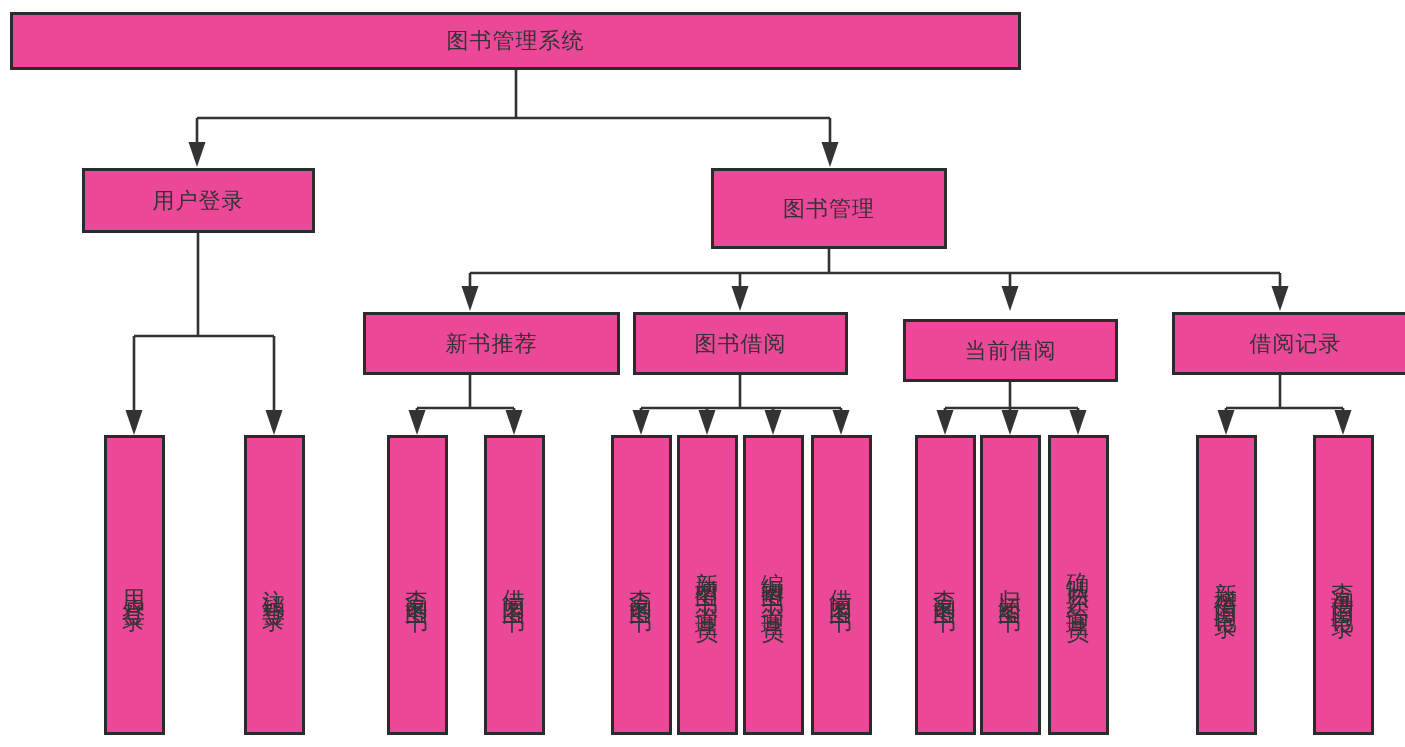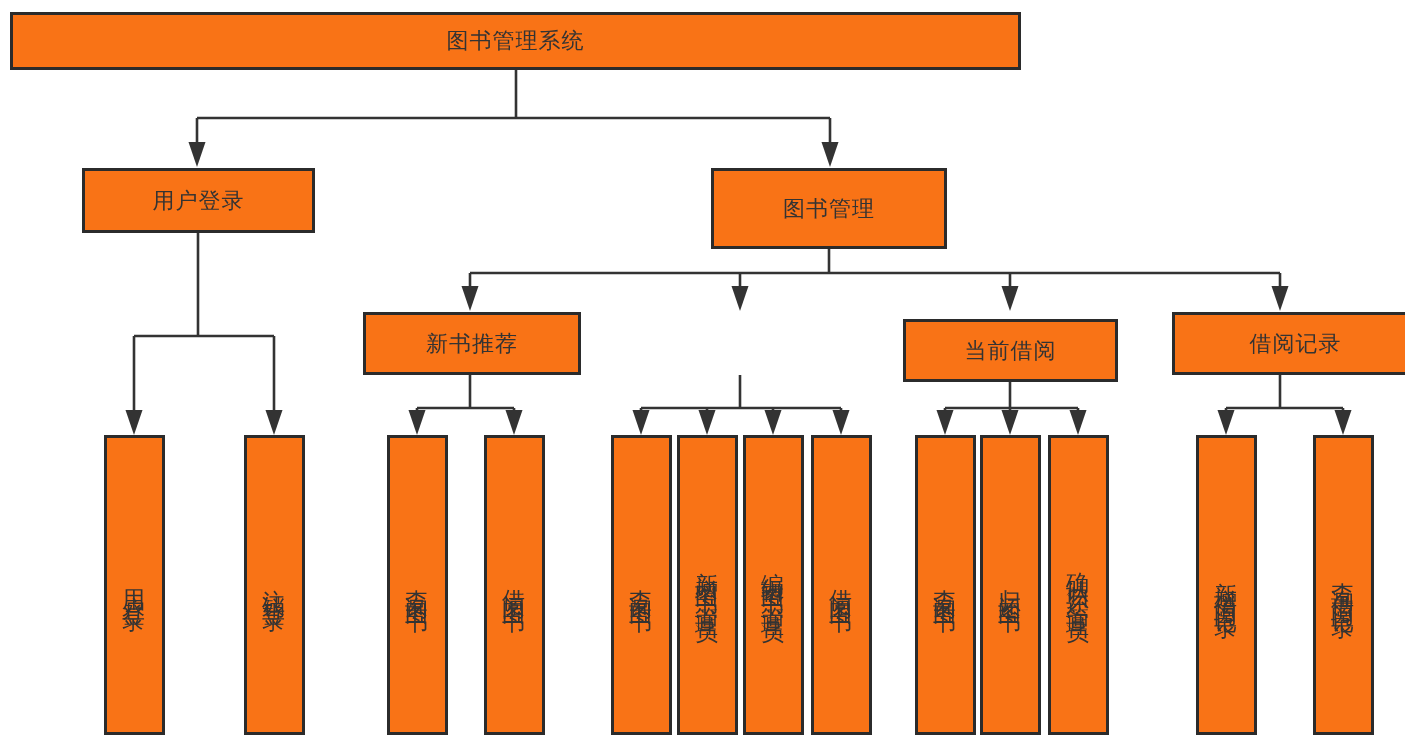--- a/index.html
+++ b/index.html
@@ -2,21 +2,21 @@
 <html><head>
 <meta charset="utf-8">
 <style>
   html, body { margin:0; padding:0; background:#ffffff; }
   .canvas {
     position:relative; width:1405px; height:747px; background:#ffffff;
     font-family:"DejaVu Sans","Liberation Sans",sans-serif; overflow:hidden;
   }
   svg.wires { position:absolute; left:0; top:0; width:1405px; height:747px; }
   .node {
-    position:absolute; box-sizing:border-box; background:#f97316;
+    position:absolute; box-sizing:border-box; background:#ec4899;
     border:3px solid #2b2b2b; color:#333333;
     display:flex; align-items:center; justify-content:center;
   }
   .h { font-size:22px; letter-spacing:1px; white-space:nowrap; }
   .v {
     writing-mode:vertical-rl; text-orientation:mixed;
     font-size:23px; letter-spacing:7px; white-space:nowrap;
   }
   .watermark {
     position:absolute; right:7px; bottom:5px;
@@ -81,21 +81,22 @@
       <polygon points="1069.5,410 1086.5,410 1078,435" fill="#333333"></polygon>
       <polygon points="1217.5,410 1234.5,410 1226,435" fill="#333333"></polygon>
       <polygon points="1334.5,410 1351.5,410 1343,435" fill="#333333"></polygon>
     </svg>
 
   <div class="node h" style="left:10px; top:12px; width:1011px; height:58px;">图书管理系统</div>
 
   <div class="node h" style="left:82px; top:168px; width:233px; height:65px;">用户登录</div>
   <div class="node h" style="left:711px; top:168px; width:236px; height:81px;">图书管理</div>
 
-  <div class="node h" style="left:363px; top:312px; width:218px; height:63px;">新书推荐</div>
+  <div class="node h" style="left:363px; top:312px; width:257px; height:63px;">新书推荐</div>
+  <div class="node h" style="left:633px; top:312px; width:215px; height:63px;">图书借阅</div>
   <div class="node h" style="left:903px; top:319px; width:215px; height:63px;">当前借阅</div>
   <div class="node h" style="left:1172px; top:312px; width:247px; height:63px;">借阅记录</div>
 
   <div class="node v" style="left:104px; top:435px; width:61px; height:300px;">用户登录</div>
   <div class="node v" style="left:244px; top:435px; width:61px; height:300px;">注销登录</div>
 
   <div class="node v" style="left:387px; top:435px; width:61px; height:300px;">查询图书</div>
   <div class="node v" style="left:484px; top:435px; width:61px; height:300px;">借阅图书</div>
 
   <div class="node v" style="left:611px; top:435px; width:61px; height:300px;">查询图书</div>

